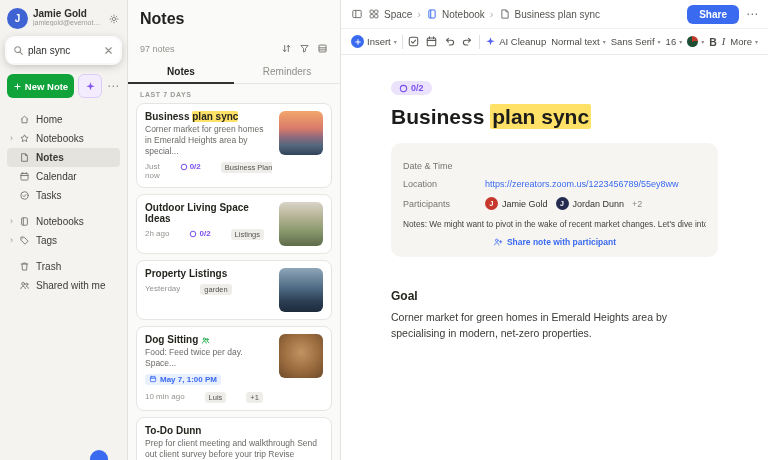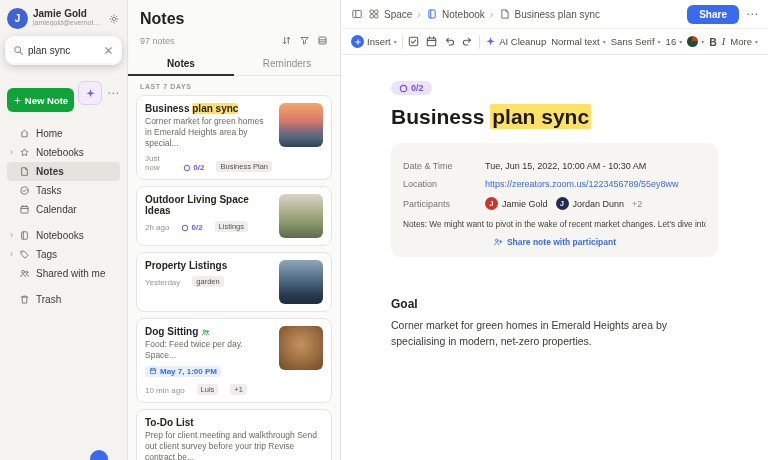--- a/index.html
+++ b/index.html
@@ -15,54 +15,54 @@
   .avatar{width:21px;height:21px;border-radius:50%;background:#3f63d2;color:#fff;font-size:10px;font-weight:bold;display:flex;align-items:center;justify-content:center;flex-shrink:0;}
   .user-meta{flex:1;min-width:0;}
   .user-name{font-size:10px;font-weight:bold;color:#2e2e2c;}
   .user-email{font-size:7px;color:#9b9a96;white-space:nowrap;overflow:hidden;text-overflow:ellipsis;}
   .gear{width:12px;height:12px;color:#8f8e8a;margin-top:5px;}
   .search-box{margin-top:9px;background:#fff;border-radius:7px;height:25px;display:flex;align-items:center;gap:4px;padding:0 6px;box-shadow:0 0 0 2px rgba(255,255,255,.85),0 2px 10px rgba(50,50,50,.35);}
   .search-box .ic{width:11px;height:11px;color:#8f8e8a;}
   .search-input{flex:1;min-width:0;border:0;outline:0;background:transparent;font-size:10px;color:#2e2e2c;font-family:inherit;}
   .close-x{width:10px;height:10px;color:#8f8e8a;}
   .actions{display:flex;align-items:center;gap:4px;margin-top:11px;}
-  .new-note{flex:1;height:24px;background:#10a33a;color:#fff;border:none;border-radius:6px;display:flex;align-items:center;justify-content:center;gap:3px;font-size:9.5px;font-weight:bold;font-family:inherit;margin-top:14px;}
+  .new-note{flex:1;height:24px;background:#10a33a;color:#fff;border:none;border-radius:6px;display:flex;align-items:center;justify-content:center;gap:3px;font-size:9.5px;font-weight:bold;font-family:inherit;}
   .new-note .ic{width:9px;height:9px;}
   .ai-btn{width:24px;height:24px;border-radius:6px;background:#f2ecfe;border:1px solid #ddccf8;color:#8655f0;display:flex;align-items:center;justify-content:center;}
   .ai-btn .ic{width:11px;height:11px;}
   .more-dots{color:#8f8e8a;font-size:12px;padding:0 1px;}
   .nav{margin-top:12px;display:flex;flex-direction:column;}
   .nav-item{display:flex;align-items:center;height:19px;border-radius:4px;padding:0 3px;font-size:10px;color:#3a3a38;}
   .nav-item.active{background:#e5e3de;font-weight:bold;}
   .chev-slot{width:9px;font-size:9px;color:#9b9a96;line-height:1;}
   .nav-ic{width:11px;height:11px;color:#72716d;margin-right:6px;}
   .group-gap{margin-top:7px;}
   .help-fab{position:absolute;left:90px;bottom:-8px;width:18px;height:18px;border-radius:50%;background:#3a6af0;z-index:5;}
 
   
   .list-col{width:213px;min-width:213px;background:#fafaf8;border-right:1px solid #e4e2de;display:flex;flex-direction:column;overflow:hidden;}
   .list-header{padding:10px 12px 0;}
   .list-title{font-size:16px;font-weight:bold;color:#222;}
-  .list-sub{display:flex;align-items:center;margin-top:7px;}
+  .list-sub{display:flex;align-items:center;margin-top:15px;}
   .list-count{font-size:9px;color:#94938f;flex:1;}
   .list-tools{display:flex;gap:7px;color:#6e6d69;}
   .list-tools .ic{width:11px;height:11px;}
   .tabs{display:flex;margin-top:7px;border-bottom:1px solid #e7e5e1;}
   .tab{flex:1;text-align:center;font-size:10px;color:#8f8e8a;padding:5px 0 6px;position:relative;}
   .tab.active{color:#222;font-weight:bold;}
   .tab.active::after{content:"";position:absolute;left:0;right:0;bottom:-1px;height:2px;background:#33322f;}
   .section-label{font-size:7px;font-weight:bold;letter-spacing:.6px;color:#9b9a96;padding:7px 12px 5px;}
   .cards{padding:0 8px 8px;display:flex;flex-direction:column;gap:6px;overflow:hidden;flex:1;}
   .card{background:#fff;border:1px solid #e7e5e1;border-radius:8px;padding:7px 8px;display:flex;gap:7px;}
   .card-main{flex:1;min-width:0;}
   .card-title{font-size:10px;font-weight:bold;color:#25251f;}
   .hl{background:#ffe167;border-radius:2px;}
   .title-ic{width:9px;height:9px;color:#10a33a;margin-left:3px;vertical-align:middle;}
   .card-snippet{font-size:8.5px;color:#6b6a66;line-height:1.3;margin-top:2px;display:-webkit-box;-webkit-line-clamp:3;-webkit-box-orient:vertical;overflow:hidden;}
-  .card-meta{display:flex;align-items:flex-end;gap:12px;margin-top:5px;font-size:8px;color:#94938f;overflow:hidden;}
+  .card-meta{display:flex;align-items:flex-start;gap:20px;margin-top:5px;font-size:8px;color:#94938f;overflow:hidden;}
   .task-badge{display:inline-flex;align-items:center;gap:2px;color:#7a4ff0;font-weight:bold;}
   .task-badge .ic{width:8px;height:8px;}
   .chip{background:#efedea;border-radius:3px;padding:1px 4px;font-size:7.5px;color:#55544f;white-space:nowrap;}
   .reminder-chip{display:inline-flex;align-items:center;gap:3px;background:#e9f0fd;color:#3a6af0;border-radius:3px;padding:1px 4px;font-size:8px;margin-top:4px;font-weight:bold;}
   .reminder-chip .ic{width:8px;height:8px;}
   .thumb{width:44px;height:44px;border-radius:6px;flex-shrink:0;}
   .thumb-1{background:linear-gradient(180deg,#f2a66b 0%,#d97a6a 40%,#8d6a7e 60%,#54687d 78%,#31435a 100%);}
   .thumb-2{background:linear-gradient(180deg,#d9d4c8 0%,#b3b293 35%,#8a9a6e 65%,#5f6b4a 100%);}
   .thumb-3{background:linear-gradient(180deg,#8fa6b8 0%,#4f6b85 45%,#2d3f55 75%,#1d2b3d 100%);}
   .thumb-4{background:radial-gradient(circle at 50% 42%,#c29361 0%,#9a6b3e 55%,#6e4a2a 100%);}
@@ -107,21 +107,21 @@
   .pt{display:flex;align-items:center;gap:4px;overflow:hidden;}
   .pt-avatar{width:13px;height:13px;border-radius:50%;color:#fff;font-size:7px;display:flex;align-items:center;justify-content:center;font-weight:bold;flex-shrink:0;}
   .pt-avatar.red{background:#c6382c;}
   .pt-avatar.navy{background:#232c4e;}
   .pt-name{color:#33322f;margin-right:4px;}
   .pt-extra{color:#8a8985;}
   .mc-notes{margin-top:9px;font-size:8.3px;color:#44433f;white-space:nowrap;overflow:hidden;}
   .mc-share{display:flex;justify-content:center;margin-top:8px;}
   .mc-share-inner{display:inline-flex;align-items:center;gap:4px;color:#3a6af0;font-size:8.5px;font-weight:bold;}
   .mc-share-inner .ic{width:10px;height:10px;}
-  .goal-h{margin-top:40px;font-size:12px;font-weight:bold;color:#26261f;}
+  .goal-h{margin-top:32px;font-size:12px;font-weight:bold;color:#26261f;}
   .goal-p{margin-top:7px;font-size:10.5px;color:#3a3a36;line-height:1.5;}
 </style>
 </head>
 <body>
 
 <div class="app">
 
   <div class="sidebar">
     <div class="user-row">
       <div class="avatar">J</div>
@@ -196,77 +196,77 @@
             <svg viewBox="0 0 16 16" fill="none" stroke="currentColor" stroke-width="1.3" stroke-linejoin="round">
               <path d="M3.8 2.5h5.7L12.2 5v8.5H3.8z"></path>
               <path d="M9.3 2.7V5h2.6"></path>
             </svg>
           </span>
         <span>Notes</span>
       </div>
       <div class="nav-item">
         <span class="chev-slot"></span>
         <span class="ic nav-ic">
+            <svg viewBox="0 0 16 16" fill="none" stroke="currentColor" stroke-width="1.3" stroke-linecap="round">
+              <rect x="2.8" y="3.6" width="10.4" height="9.6" rx="1.2"></rect>
+              <path d="M2.8 6.6h10.4M5.5 2.2v2M10.5 2.2v2"></path>
+            </svg>
+          </span>
+        <span>Calendar</span>
+      </div>
+      <div class="nav-item">
+        <span class="chev-slot"></span>
+        <span class="ic nav-ic">
             <svg viewBox="0 0 16 16" fill="none" stroke="currentColor" stroke-width="1.3" stroke-linecap="round" stroke-linejoin="round">
               <circle cx="8" cy="8" r="5.4"></circle>
               <path d="M5.6 8.1l1.7 1.7 3.1-3.4"></path>
             </svg>
           </span>
         <span>Tasks</span>
       </div>
-      <div class="nav-item">
-        <span class="chev-slot"></span>
-        <span class="ic nav-ic">
-            <svg viewBox="0 0 16 16" fill="none" stroke="currentColor" stroke-width="1.3" stroke-linecap="round">
-              <rect x="2.8" y="3.6" width="10.4" height="9.6" rx="1.2"></rect>
-              <path d="M2.8 6.6h10.4M5.5 2.2v2M10.5 2.2v2"></path>
-            </svg>
-          </span>
-        <span>Calendar</span>
-      </div>
       <div class="nav-item group-gap">
         <span class="chev-slot">›</span>
         <span class="ic nav-ic">
             <svg viewBox="0 0 16 16" fill="none" stroke="currentColor" stroke-width="1.3" stroke-linejoin="round">
               <rect x="3.8" y="2.6" width="8.4" height="10.8" rx="1.4"></rect>
               <path d="M6.3 2.6v10.8"></path>
             </svg>
           </span>
         <span>Notebooks</span>
       </div>
       <div class="nav-item">
         <span class="chev-slot">›</span>
         <span class="ic nav-ic">
             <svg viewBox="0 0 16 16" fill="none" stroke="currentColor" stroke-width="1.3" stroke-linejoin="round">
               <path d="M2.8 3v4.4l6 6 4.4-4.4-6-6z"></path>
               <circle cx="5.4" cy="5.6" r=".7" fill="currentColor" stroke="none"></circle>
             </svg>
           </span>
         <span>Tags</span>
+      </div>
+      <div class="nav-item group-gap">
+        <span class="chev-slot"></span>
+        <span class="ic nav-ic">
+            <svg viewBox="0 0 16 16" fill="none" stroke="currentColor" stroke-width="1.3" stroke-linecap="round" stroke-linejoin="round">
+              <path d="M3.2 4.4h9.6M6 4.2V3h4v1.2M4.4 4.6l.6 8.6h6l.6-8.6"></path>
+            </svg>
+          </span>
+        <span>Trash</span>
       </div>
       <div class="nav-item">
         <span class="chev-slot"></span>
         <span class="ic nav-ic">
             <svg viewBox="0 0 16 16" fill="none" stroke="currentColor" stroke-width="1.3" stroke-linecap="round">
               <circle cx="6" cy="5.6" r="2.1"></circle>
               <path d="M2.6 12.6c.3-2 1.7-3.2 3.4-3.2s3.1 1.2 3.4 3.2"></path>
               <circle cx="11.3" cy="6.2" r="1.6"></circle>
               <path d="M10.9 9.3c1.5.2 2.4 1.2 2.7 2.8"></path>
             </svg>
           </span>
         <span>Shared with me</span>
-      </div>
-      <div class="nav-item group-gap">
-        <span class="chev-slot"></span>
-        <span class="ic nav-ic">
-            <svg viewBox="0 0 16 16" fill="none" stroke="currentColor" stroke-width="1.3" stroke-linecap="round" stroke-linejoin="round">
-              <path d="M3.2 4.4h9.6M6 4.2V3h4v1.2M4.4 4.6l.6 8.6h6l.6-8.6"></path>
-            </svg>
-          </span>
-        <span>Trash</span>
       </div>
     </div>
     <div class="help-fab"></div>
   </div>
 
   <div class="list-col">
     <div class="list-header">
       <div class="list-title">Notes</div>
       <div class="list-sub">
         <span class="list-count">97 notes</span>
@@ -370,21 +370,21 @@
             <span>10 min ago</span>
             <span class="chip">Luis</span>
             <span class="chip">+1</span>
           </div>
         </div>
         <div class="thumb thumb-4"></div>
       </div>
 
       <div class="card">
         <div class="card-main">
-          <div class="card-title"><span>To-Do List</span></div>
+          <div class="card-title"><span>To-Do Dunn</span></div>
           <div class="card-snippet">Prep for client meeting and walkthrough Send out client survey before your trip Revise contract be...</div>
 
         </div>
       </div>
 
     </div>
   </div>
 
   <div class="editor">
 
@@ -510,21 +510,20 @@
             </span>
           <span>0/2</span>
         </span>
       </div>
 
       <h1 class="note-title"><span>Business </span><span class="hl">plan sync</span></h1>
 
       <div class="meeting-card">
         <div class="mc-row">
           <span class="mc-label">Date &amp; Time</span>
-          <span class="mc-value">Tue, Jun 15, 2022, 10:00 AM - 10:30 AM</span>
         </div>
         <div class="mc-row">
           <span class="mc-label">Location</span>
           <span class="mc-value mc-link">https://zereators.zoom.us/1223456789/55ey8ww</span>
         </div>
         <div class="mc-row">
           <span class="mc-label">Participants</span>
           <span class="pt">
             <span class="pt-avatar red">J</span>
             <span class="pt-name">Jamie Gold</span>

